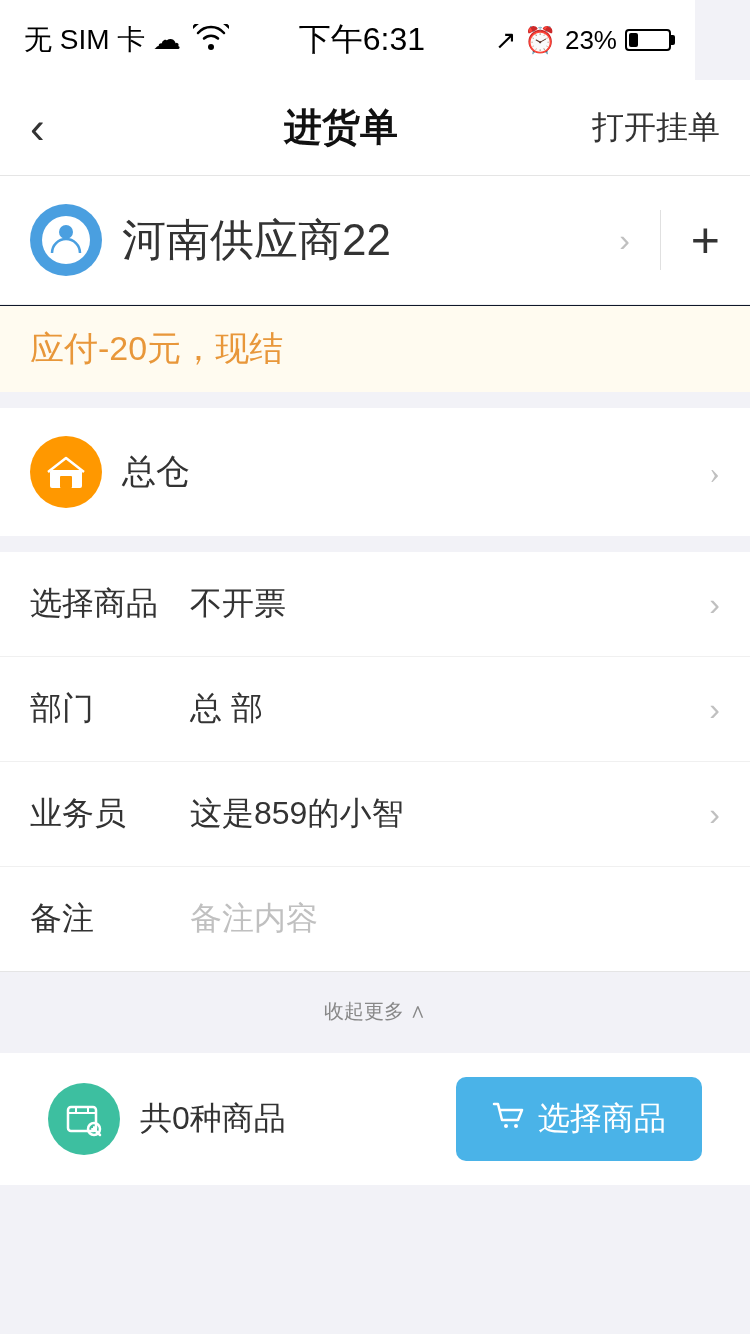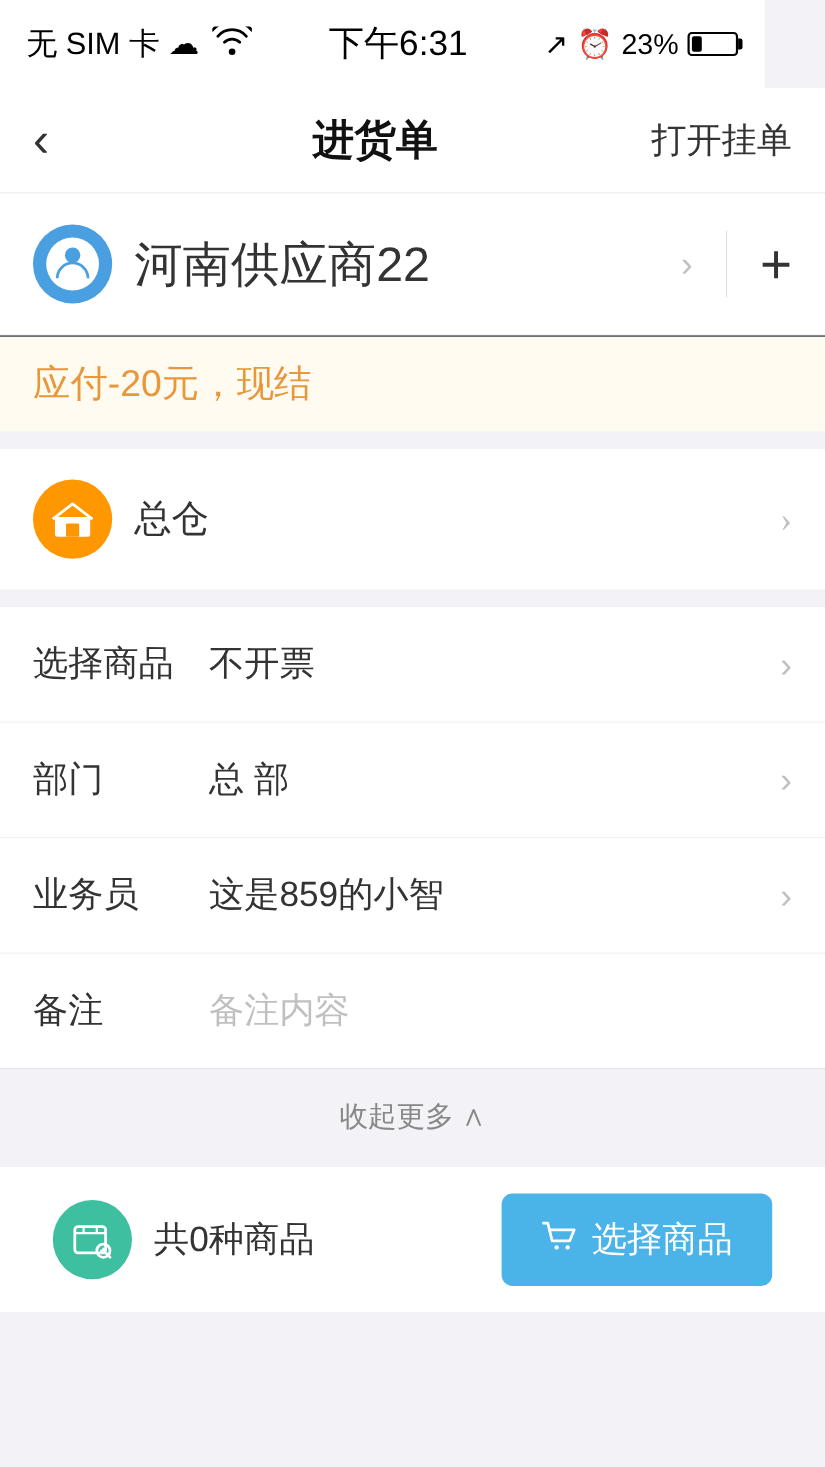--- a/index.html
+++ b/index.html
@@ -190,21 +190,21 @@
       color: #c0c0c0;
     }
 
     
     .collapse-row {
       background: #f2f2f7;
       display: flex;
       align-items: center;
       justify-content: center;
       padding: 26px 30px;
-      font-size: 26px;
+      font-size: 20px;
       color: #888;
       cursor: pointer;
       border-top: 1px solid #e5e5e5;
     }
 
     
     .product-bar {
       background: #fff;
       display: flex;
       align-items: center;

